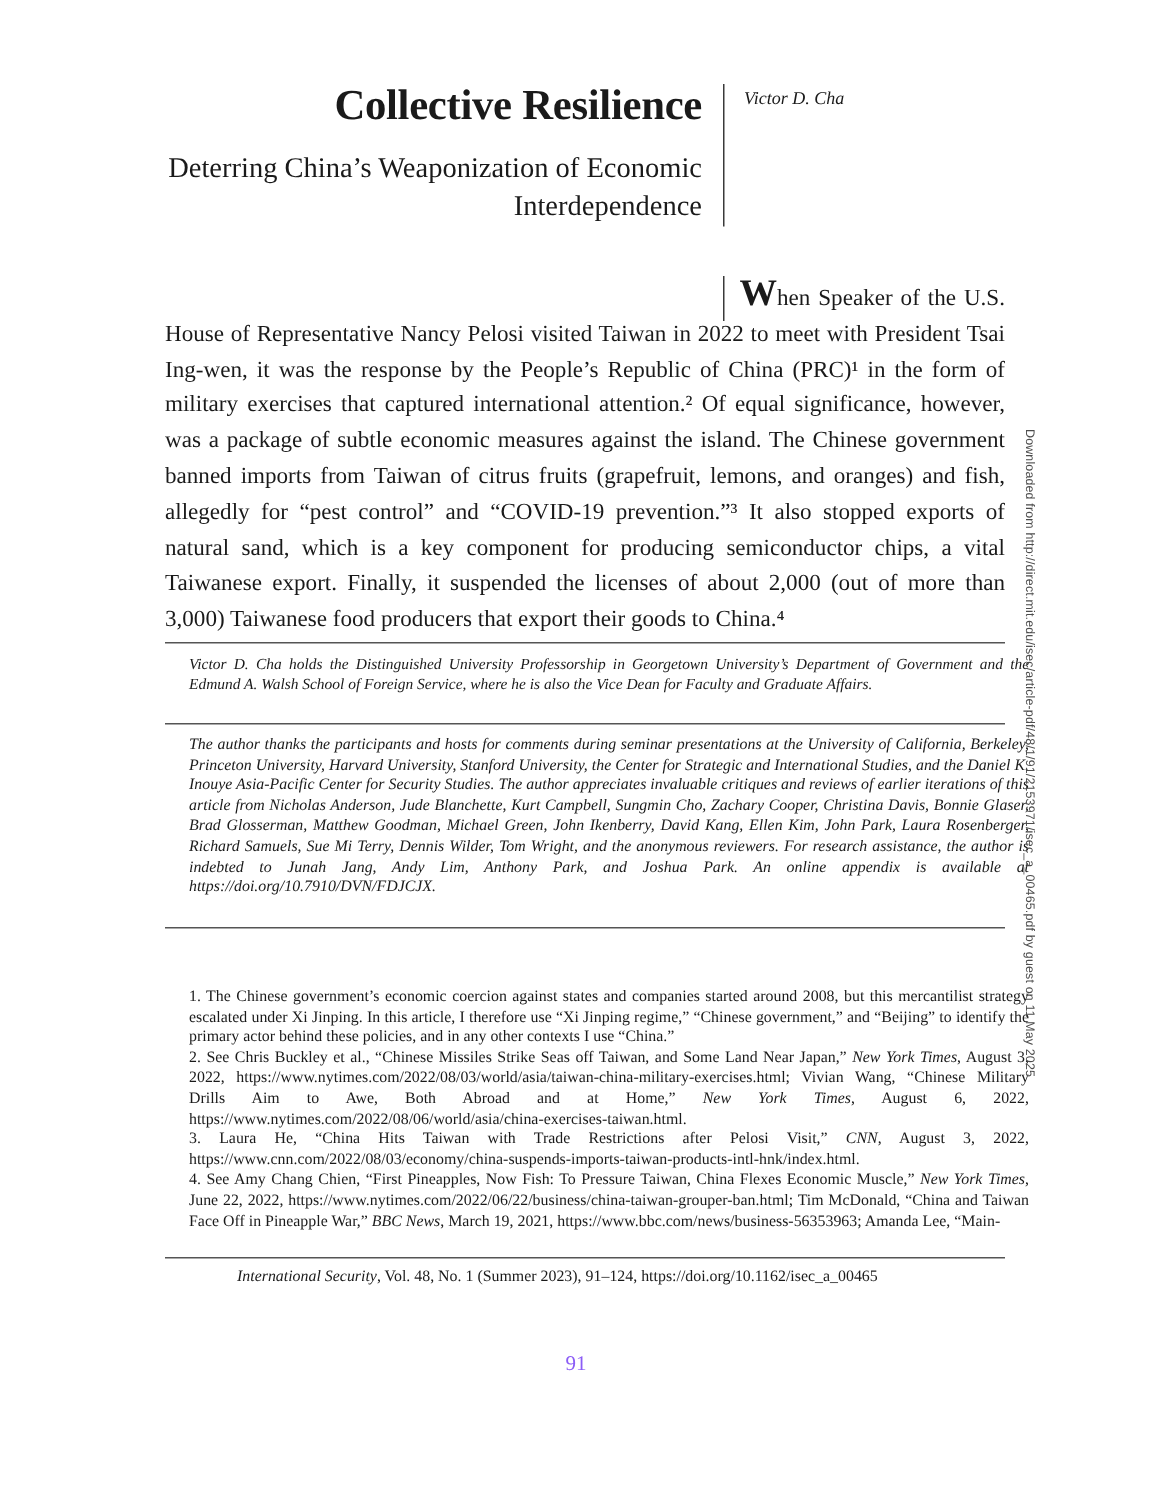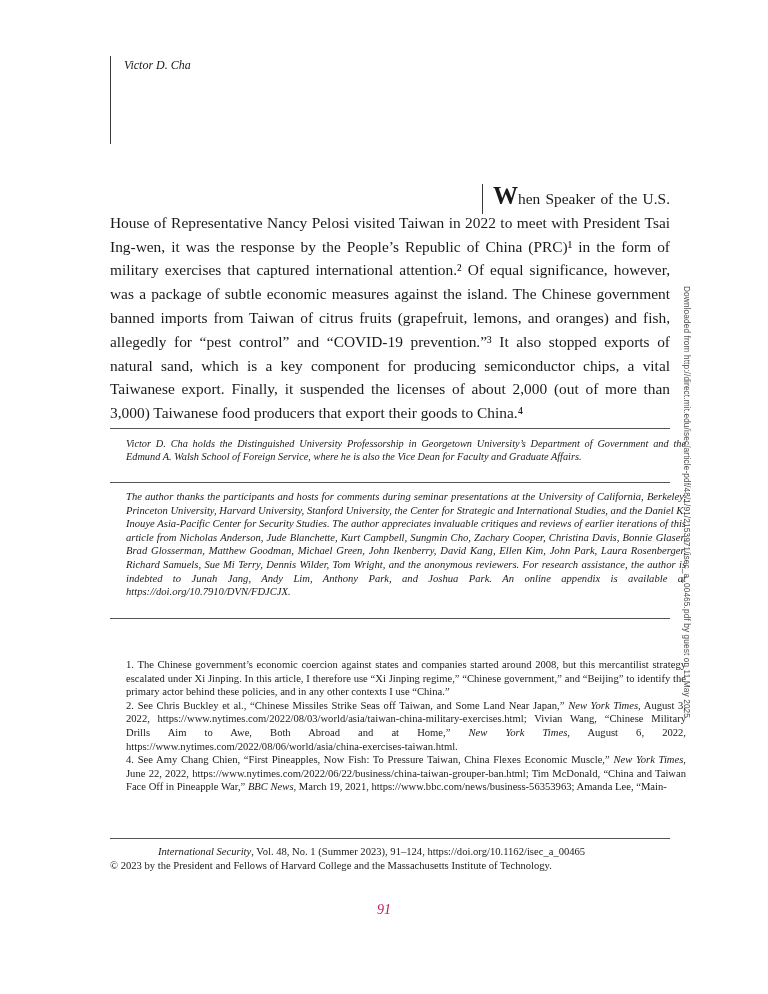--- a/index.html
+++ b/index.html
@@ -143,22 +143,21 @@
   .footer-line i { font-style: italic; margin-left: 48px; }
 
   
   .page-number {
     position: absolute;
     left: 0;
     top: 902px;
     width: 768px;
     text-align: center;
     font-size: 14px;
-    font-style: italic;
-    color: #be185d;
+    color: #8b5cf6;
   }
 
   
   .download-stamp {
     position: absolute;
     left: 692px;
     top: 286px;
     width: 20px;
     font-family: "Liberation Sans", "DejaVu Sans", sans-serif;
     font-size: 8.3px;
@@ -169,20 +168,24 @@
     letter-spacing: 0.1px;
   }
 </style>
 </head>
 <body>
 
 <div class="page">
 
   <div class="header">
     <div class="title-row">
+      <div class="title-left">
+        <h1 class="article-title">Collective Resilience</h1>
+        <h2 class="subtitle">Deterring China’s Weaponization of Economic Interdependence</h2>
+      </div>
       <div class="title-rule"></div>
       <div class="author-name">Victor D. Cha</div>
     </div>
   </div>
 
   <div class="body-block">
     <div class="dropcap-rule"></div>
     <p class="lead-para"><span class="dropcap">W</span><span>hen Speaker of the U.S. House of Representative Nancy Pelosi visited Taiwan in 2022 to meet with President Tsai Ing-wen, it was the response by the People’s Republic of China (PRC)¹ in the form of military exercises that captured international attention.² Of equal significance, however, was a package of subtle economic measures against the island. The Chinese government banned imports from Taiwan of citrus fruits (grapefruit, lemons, and oranges) and fish, allegedly for “pest control” and “COVID-19 prevention.”³ It also stopped exports of natural sand, which is a key component for producing semiconductor chips, a vital Taiwanese export. Finally, it suspended the licenses of about 2,000 (out of more than 3,000) Taiwanese food producers that export their goods to China.⁴</span></p>
   </div>
 
@@ -191,25 +194,25 @@
   <div class="hrule rule-notes"></div>
   <div class="hrule rule-footer"></div>
 
   <div class="note-block bio-note">Victor D. Cha holds the Distinguished University Professorship in Georgetown University’s Department of Government and the Edmund A. Walsh School of Foreign Service, where he is also the Vice Dean for Faculty and Graduate Affairs.</div>
 
   <div class="note-block ack-note">The author thanks the participants and hosts for comments during seminar presentations at the University of California, Berkeley, Princeton University, Harvard University, Stanford University, the Center for Strategic and International Studies, and the Daniel K. Inouye Asia-Pacific Center for Security Studies. The author appreciates invaluable critiques and reviews of earlier iterations of this article from Nicholas Anderson, Jude Blanchette, Kurt Campbell, Sungmin Cho, Zachary Cooper, Christina Davis, Bonnie Glaser, Brad Glosserman, Matthew Goodman, Michael Green, John Ikenberry, David Kang, Ellen Kim, John Park, Laura Rosenberger, Richard Samuels, Sue Mi Terry, Dennis Wilder, Tom Wright, and the anonymous reviewers. For research assistance, the author is indebted to Junah Jang, Andy Lim, Anthony Park, and Joshua Park. An online appendix is available at https://doi.org/10.7910/DVN/FDJCJX.</div>
 
   <div class="note-block footnotes">
     <p class="footnote"><span>1.</span> <span>The Chinese government’s economic coercion against states and companies started around 2008, but this mercantilist strategy escalated under Xi Jinping. In this article, I therefore use “Xi Jinping regime,” “Chinese government,” and “Beijing” to identify the primary actor behind these policies, and in any other contexts I use “China.”</span></p>
     <p class="footnote"><span>2.</span> <span>See Chris Buckley et al., “Chinese Missiles Strike Seas off Taiwan, and Some Land Near Japan,” <i>New York Times</i>, August 3, 2022, https://www.nytimes.com/2022/08/03/world/asia/taiwan-china-military-exercises.html; Vivian Wang, “Chinese Military Drills Aim to Awe, Both Abroad and at Home,” <i>New York Times</i>, August 6, 2022, https://www.nytimes.com/2022/08/06/world/asia/china-exercises-taiwan.html.</span></p>
+    <p class="footnote"><span>3.</span> <span>Laura He, “China Hits Taiwan with Trade Restrictions after Pelosi Visit,” <i>CNN</i>, August 3, 2022, https://www.cnn.com/2022/08/03/economy/china-suspends-imports-taiwan-products-intl-hnk/index.html.</span></p>
     <p class="footnote"><span>4.</span> <span>See Amy Chang Chien, “First Pineapples, Now Fish: To Pressure Taiwan, China Flexes Economic Muscle,” <i>New York Times</i>, June 22, 2022, https://www.nytimes.com/2022/06/22/business/china-taiwan-grouper-ban.html; Tim McDonald, “China and Taiwan Face Off in Pineapple War,” <i>BBC News</i>, March 19, 2021, https://www.bbc.com/news/business-56353963; Amanda Lee, “Main-</span></p>
   </div>
 
   <div class="footer-block">
     <p class="footer-line"><i>International Security</i>, Vol. 48, No. 1 (Summer 2023), 91–124, https://doi.org/10.1162/isec_a_00465</p>
-    <p class="footer-line">© 2023 by the President and Fellows of Harvard College and the Massachusetts Institute of Technology.</p>
   </div>
 
   <div class="page-number">91</div>
 
   <div class="download-stamp">Downloaded from http://direct.mit.edu/isec/article-pdf/48/1/91/2153971/isec_a_00465.pdf by guest on 11 May 2025</div>
 
 </div>
 
 </body></html>

